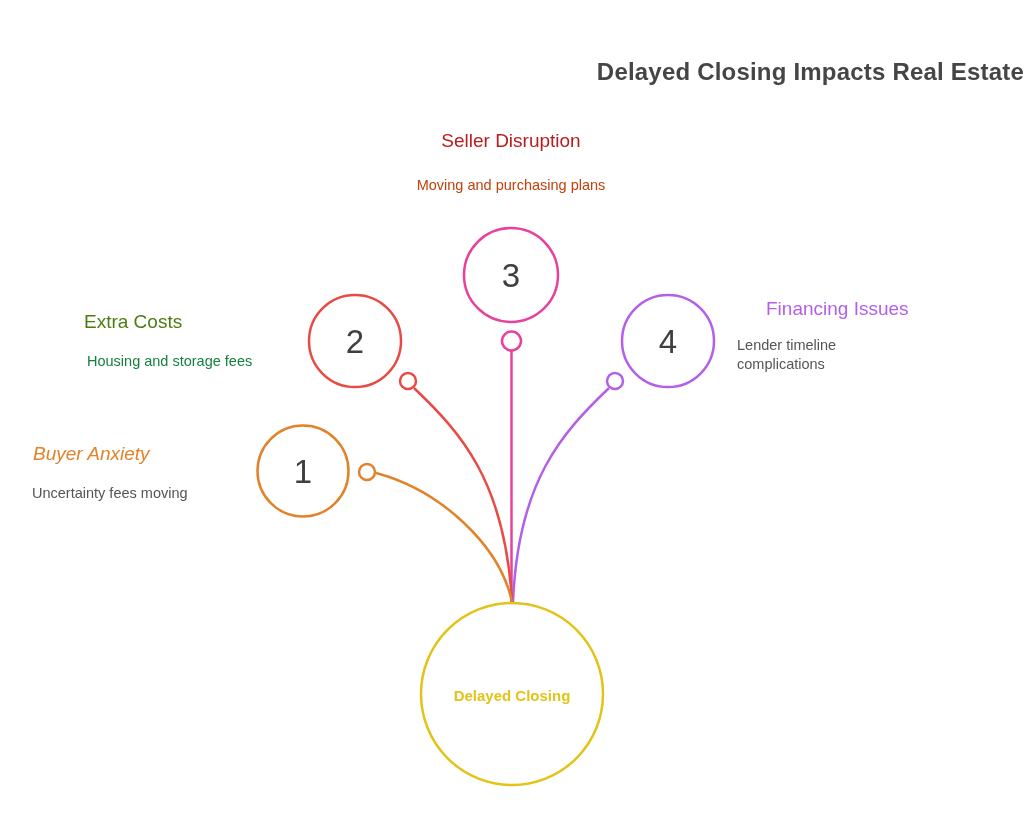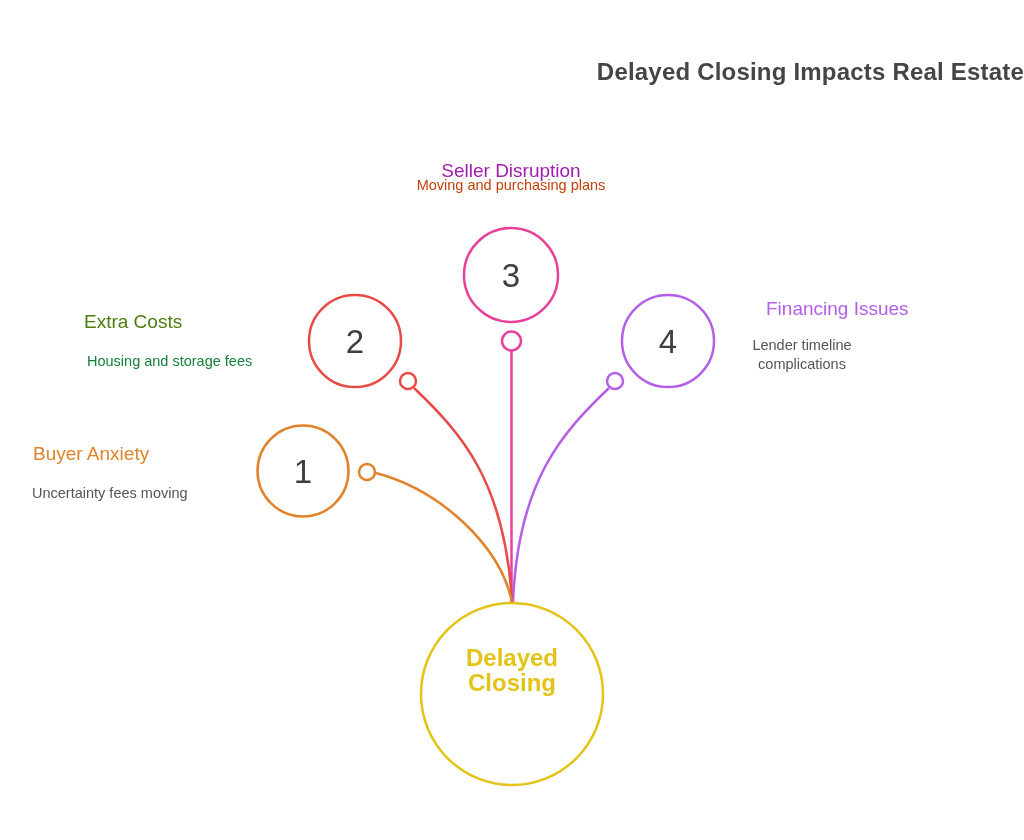--- a/index.html
+++ b/index.html
@@ -34,31 +34,30 @@
   }
   .branch-title {
     position: absolute;
     font-size: 19px;
     white-space: nowrap;
   }
   .branch-subtitle {
     position: absolute;
     font-size: 14.5px;
     line-height: 18.5px;
-    text-align: center;
   }
   .centered-x { transform: translateX(-50%); text-align: center; }
   .center-label {
     position: absolute;
     left: 512px;
-    top: 670px;
+    top: 695px;
     transform: translate(-50%, -50%);
     width: 120px;
     text-align: center;
-    font-size: 24px;
+    font-size: 15px;
     font-weight: bold;
     line-height: 25px;
   }
 </style>
 </head>
 <body>
 
 <div class="canvas" style="background: rgb(255, 255, 255);">
 
   <h1 class="page-title" style="color: rgb(69, 69, 69);">Delayed Closing Impacts Real Estate</h1>
@@ -81,27 +80,27 @@
     <circle cx="355" cy="341" r="46" fill="#ffffff" stroke-width="2.5" stroke="#e84b45"></circle>
     <circle cx="511" cy="275" r="47" fill="#ffffff" stroke-width="2.5" stroke="#e8419c"></circle>
     <circle cx="668" cy="341" r="46" fill="#ffffff" stroke-width="2.5" stroke="#b45fe8"></circle>
   </svg>
 
   <div class="node-number" style="left: 303px; top: 472px; color: rgb(63, 63, 63);">1</div>
   <div class="node-number" style="left: 355px; top: 342px; color: rgb(63, 63, 63);">2</div>
   <div class="node-number" style="left: 511px; top: 276px; color: rgb(63, 63, 63);">3</div>
   <div class="node-number" style="left: 668px; top: 342px; color: rgb(63, 63, 63);">4</div>
 
-  <div class="branch-title" style="left: 33px; top: 443px; color: rgb(224, 131, 43);">Buyer Anxiety</div>
+  <div class="branch-title" style="left: 33px; top: 443px; color: rgb(224, 131, 43); font-style: italic;">Buyer Anxiety</div>
   <div class="branch-subtitle" style="left: 32px; top: 484px; color: rgb(85, 85, 85);">Uncertainty fees moving</div>
 
   <div class="branch-title" style="left: 84px; top: 311px; color: #4d7c0f;">Extra Costs</div>
   <div class="branch-subtitle" style="left: 87px; top: 352px; color: #15803d;">Housing and storage fees</div>
 
-  <div class="branch-title centered-x" style="left: 511px; top: 160px; color: #a21caf;">Seller Disruption</div>
+  <div class="branch-title centered-x" style="left: 511px; top: 130px; color: #b91c1c;">Seller Disruption</div>
   <div class="branch-subtitle centered-x" style="left: 511px; top: 176px; white-space: nowrap; color: #c2410c;">Moving and purchasing plans</div>
 
   <div class="branch-title" style="left: 766px; top: 298px; color: rgb(180, 95, 232);">Financing Issues</div>
   <div class="branch-subtitle" style="left: 737px; top: 336px; width: 130px; color: rgb(85, 85, 85);">Lender timeline complications</div>
 
   <div class="center-label" style="color: rgb(227, 195, 24);">Delayed Closing</div>
 
 </div>
 
 </body></html>

